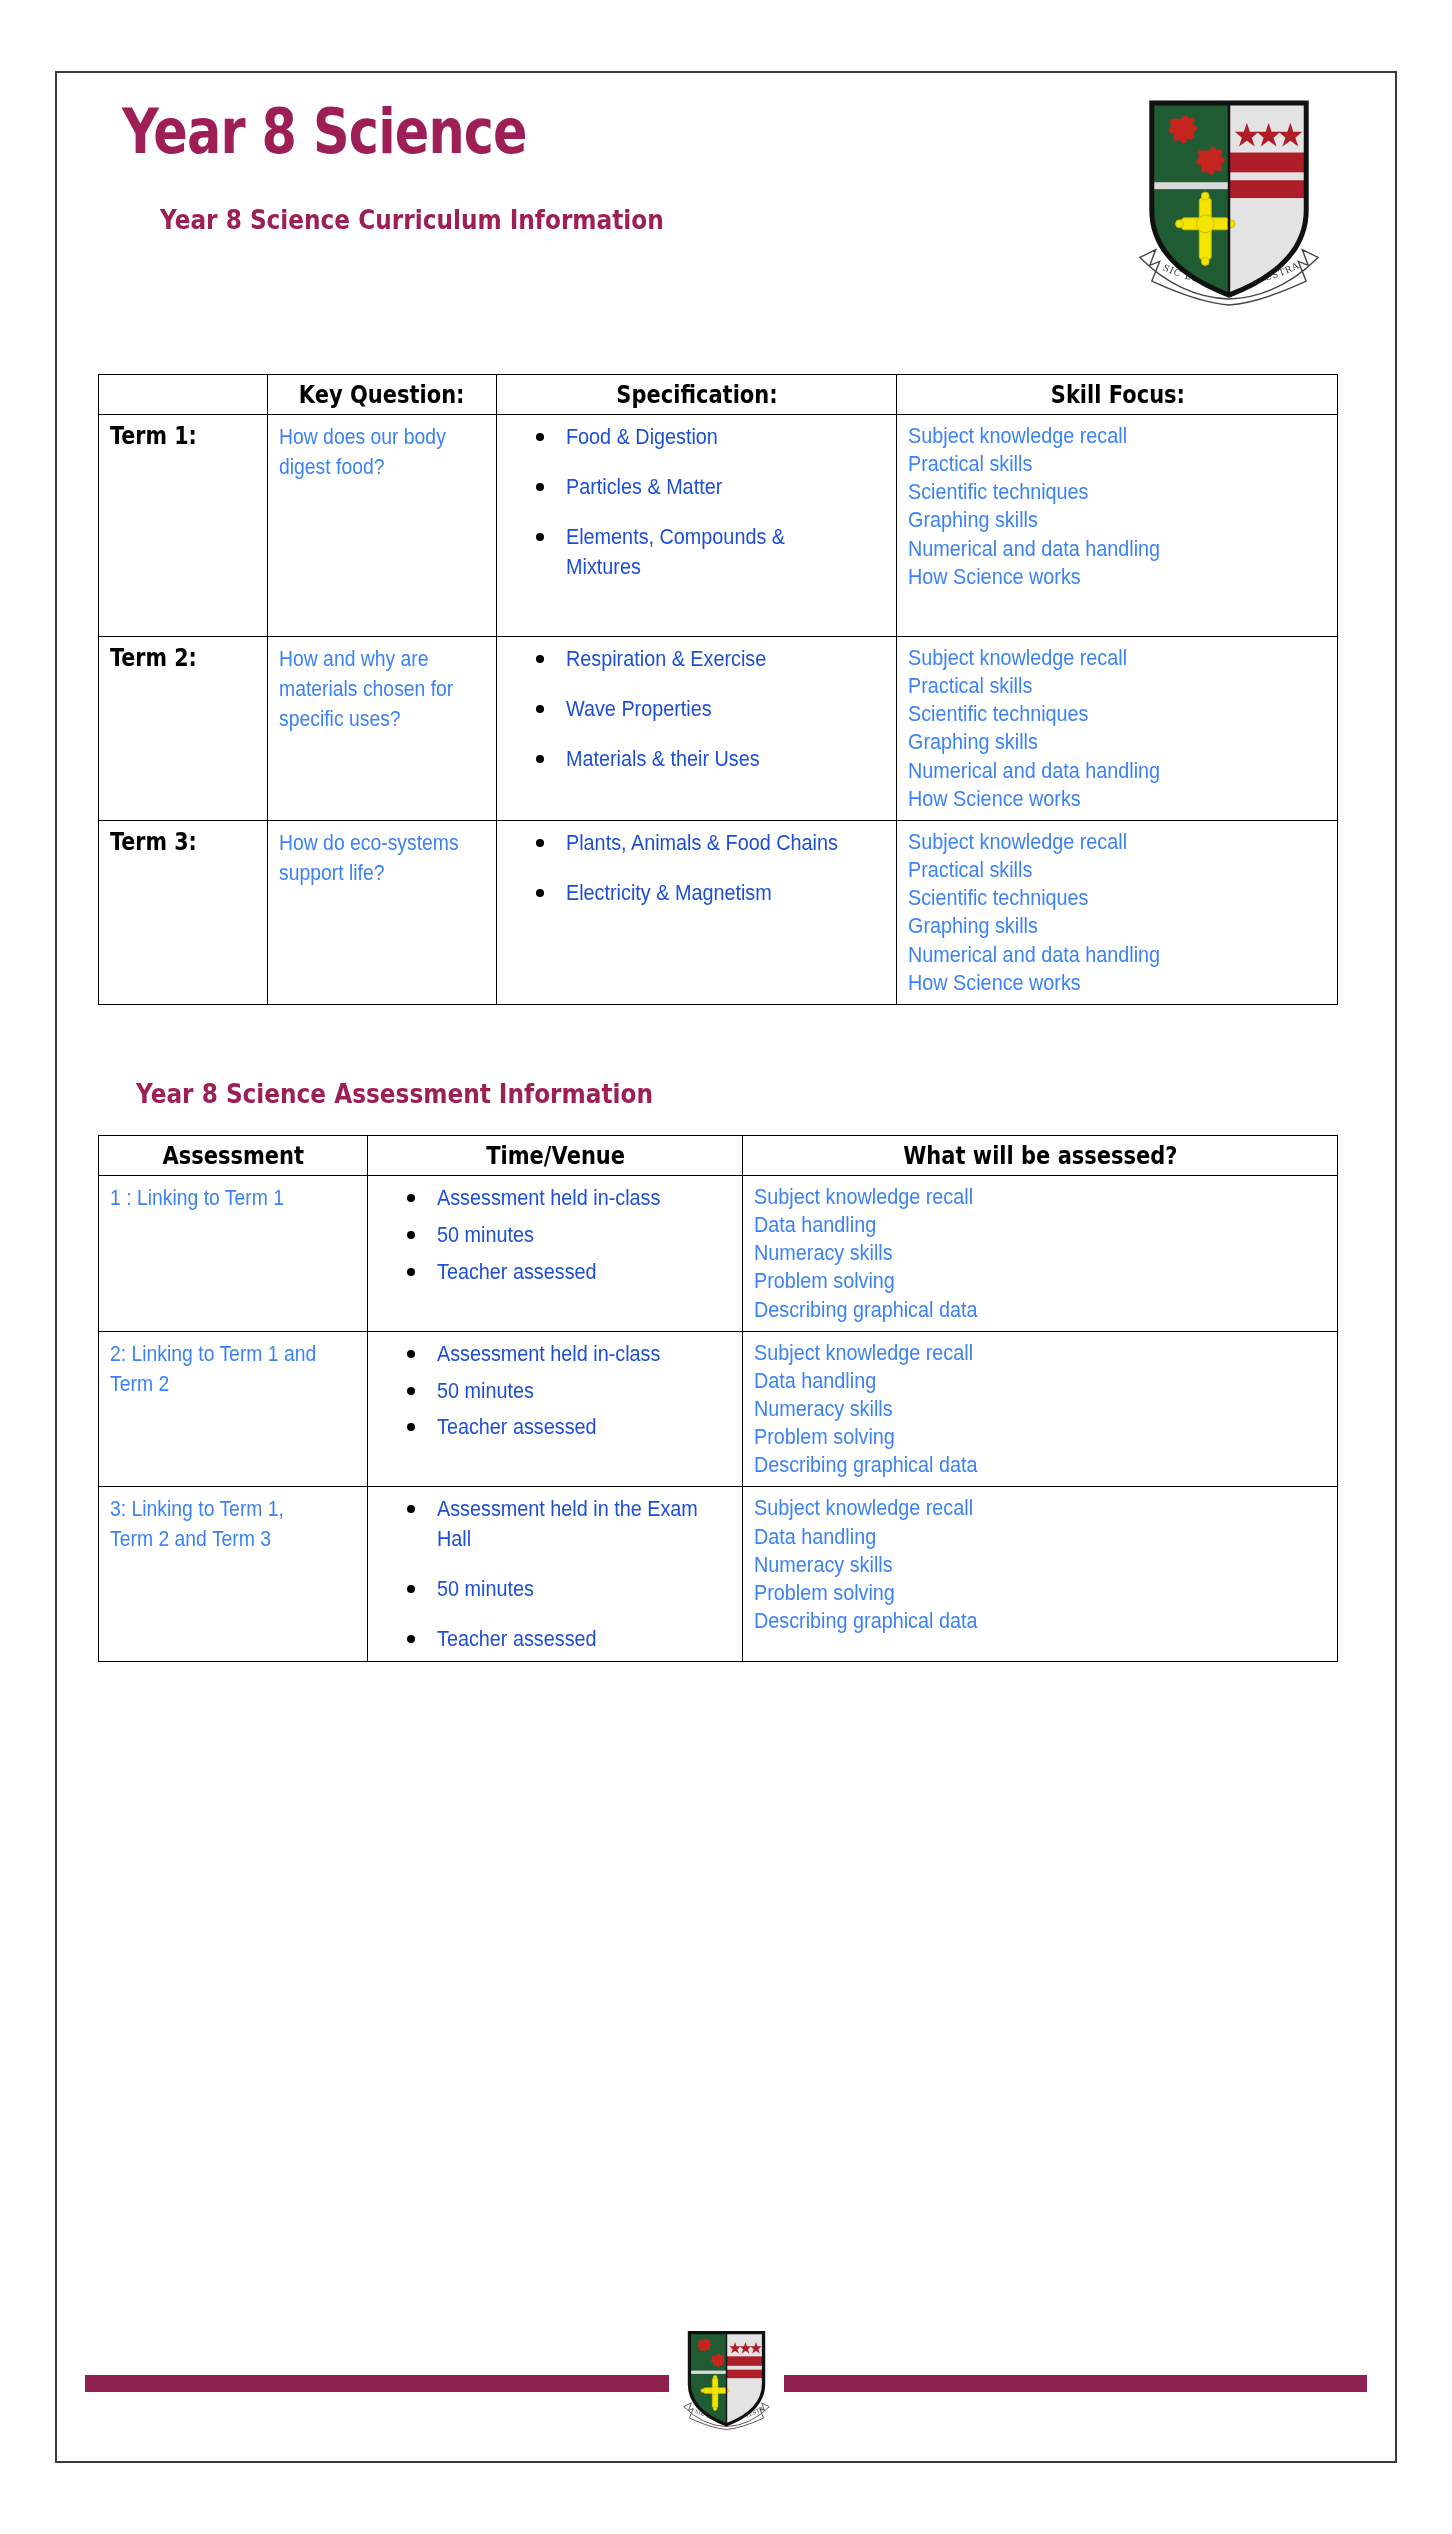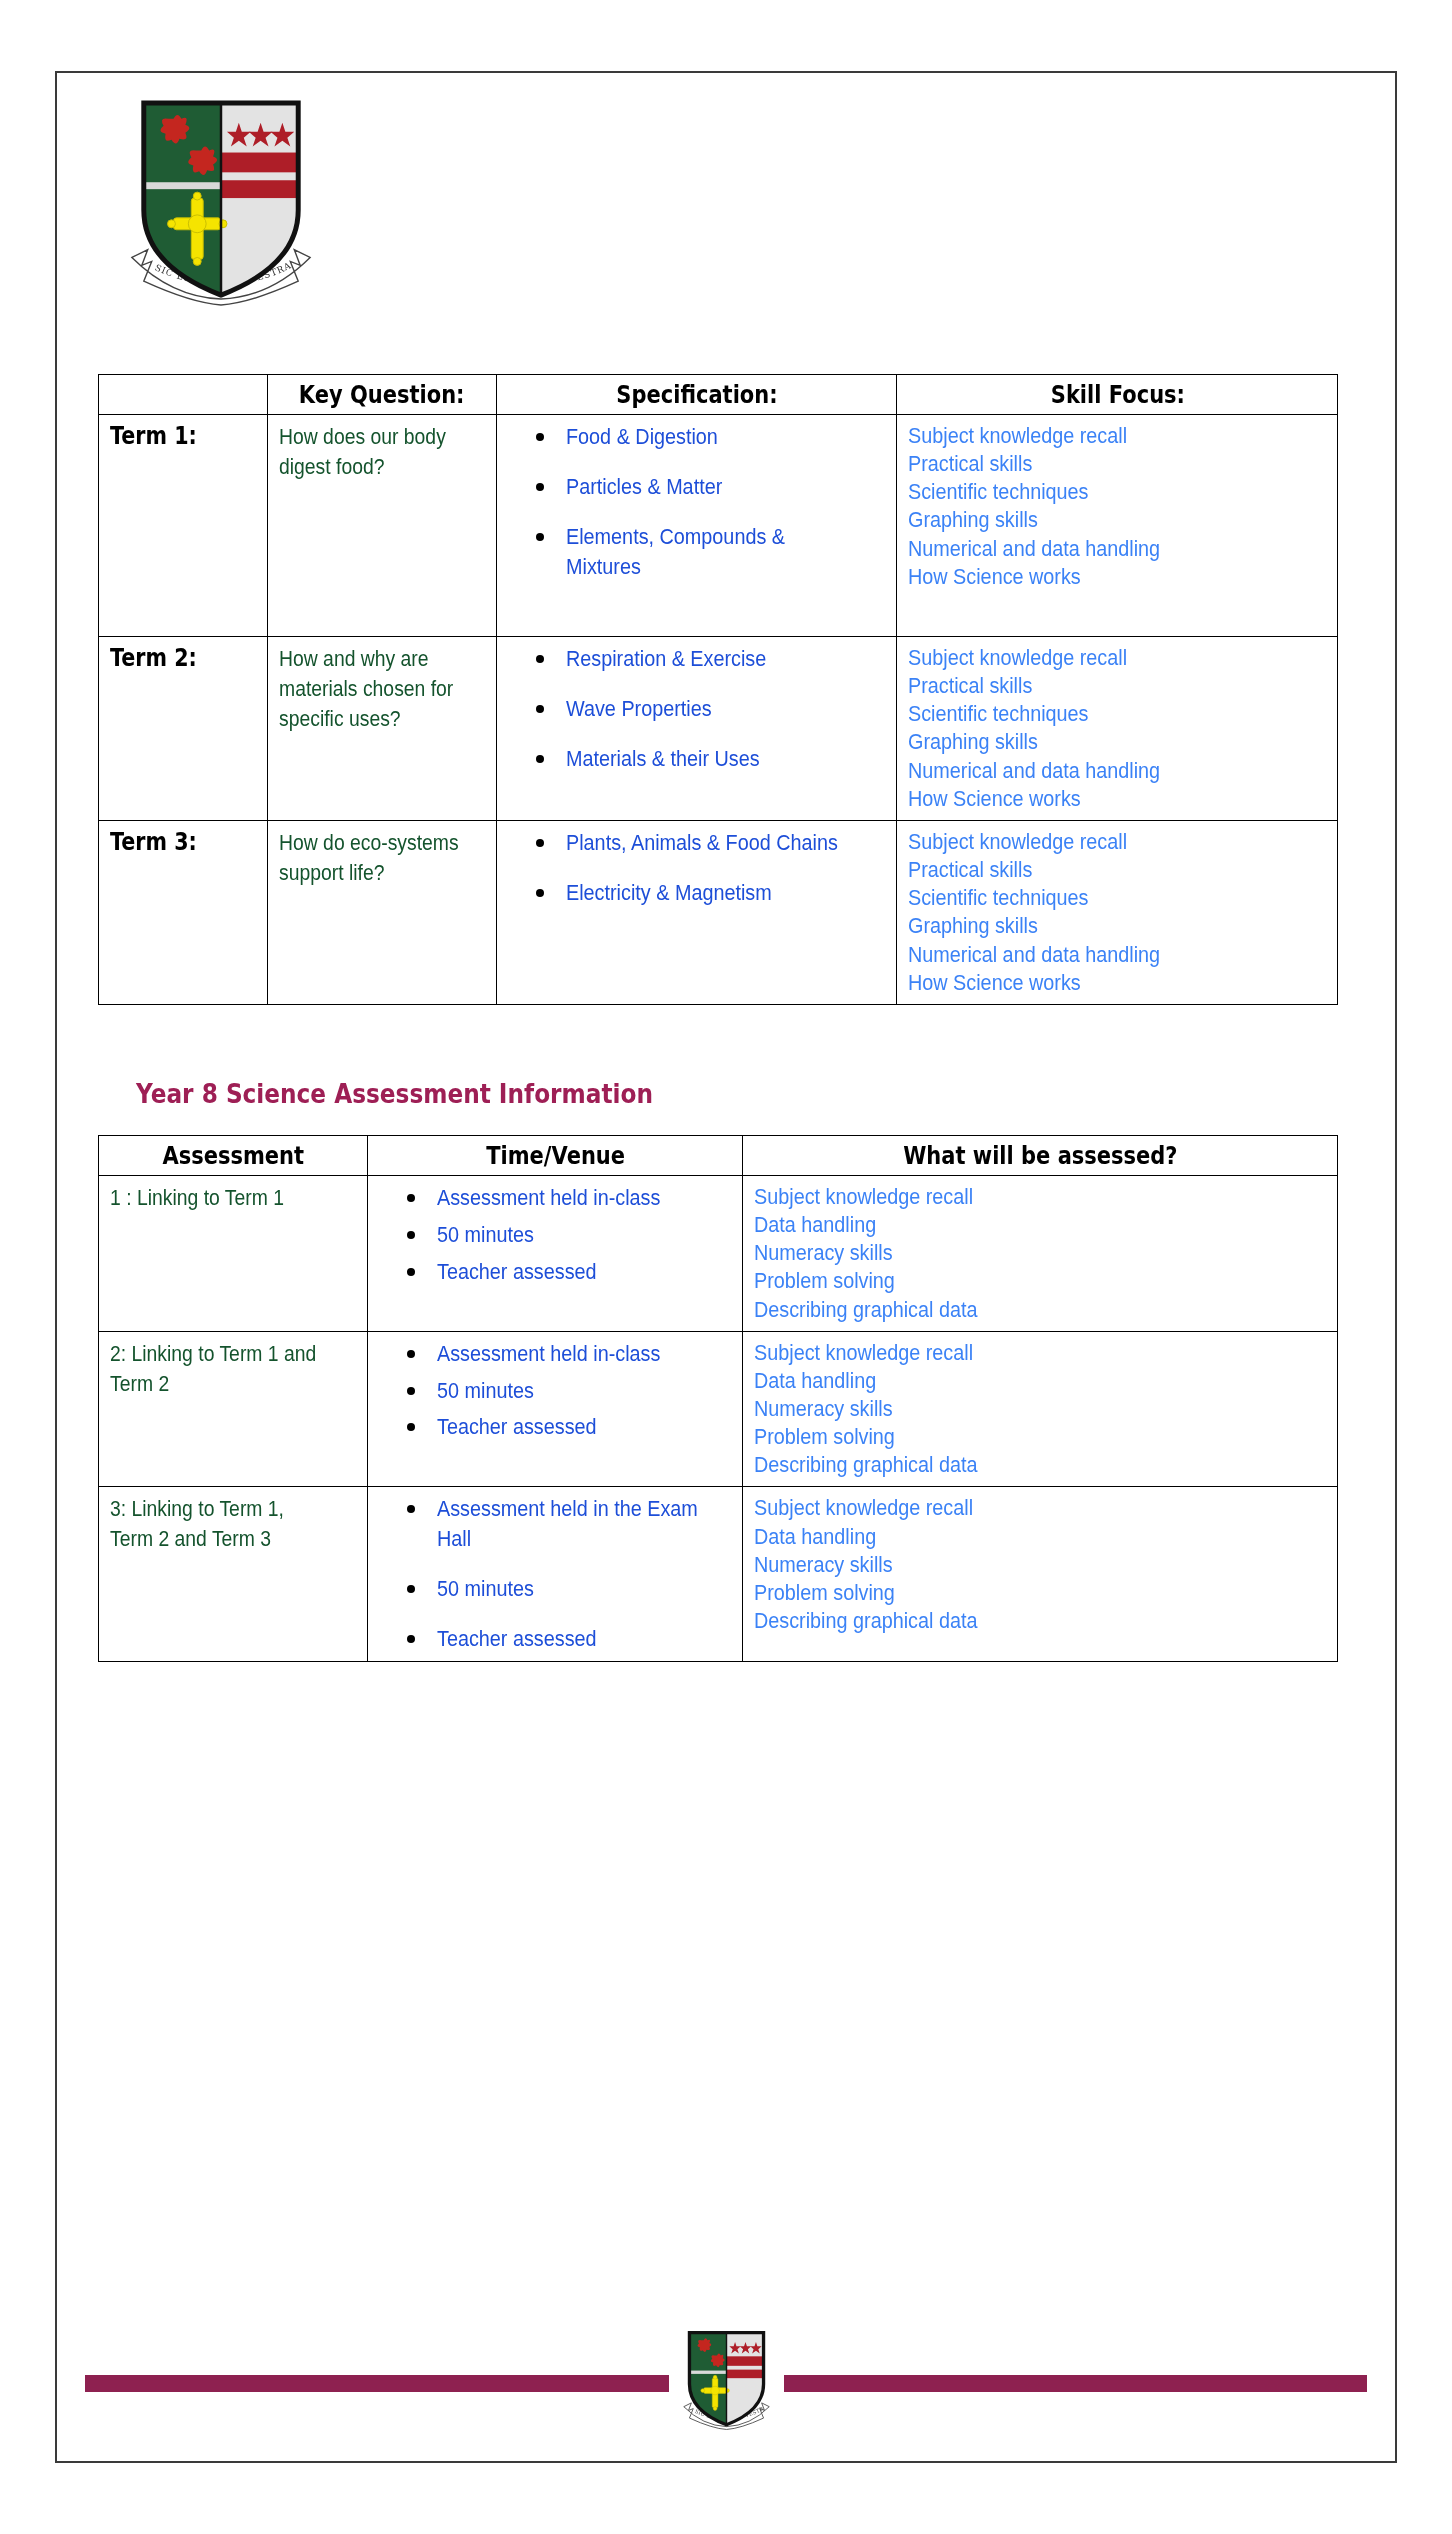--- a/index.html
+++ b/index.html
@@ -116,21 +116,21 @@
     font-family: "DejaVu Sans", sans-serif;
     font-weight: 700;
     font-size: 24px;
     white-space: nowrap;
   }
   .term-label span { display: inline-block; transform: scaleX(0.86); transform-origin: left center; }
 
   .cellText {
     font-size: 22px;
     line-height: 1.36;
-    color: #14532d;
+    color: #3b82f6;
   }
   .cellText span { display: inline-block; transform: scaleX(0.88); transform-origin: left top; }
 
   ul.bullets {
     list-style: none;
     margin: 0;
     padding: 0 0 0 28px;
   }
   ul.bullets li {
     position: relative;
@@ -207,20 +207,24 @@
 </style>
 </head>
 <body>
 
 <div class="page">
   <div class="page-frame"></div>
 
   <div class="content">
 
     <div class="header">
+      <div class="header-text">
+        <div class="doc-title">Year 8 Science</div>
+        <div class="doc-subtitle">Year 8 Science Curriculum Information</div>
+      </div>
 
       <div class="crest-wrap">
         <svg width="198" height="228" viewBox="0 0 200 230">
 
           <g>
             <path d="M10 168 L26 160 L20 176 L30 172 L22 192 Q70 214 100 216 Q130 214 178 192 L170 172 L180 176 L174 160 L190 168 Q150 208 100 210 Q50 208 10 168 Z" fill="#ffffff" stroke="#444" stroke-width="1.4"></path>
             <path id="mottoArc" d="M24 176 Q100 216 176 176" fill="none"></path>
             <text font-family="DejaVu Serif, serif" font-size="9" fill="#333" letter-spacing="1.1">
               <textPath href="#mottoArc" startOffset="6%">SIC LUCEAT LUX VESTRA</textPath>
             </text>

